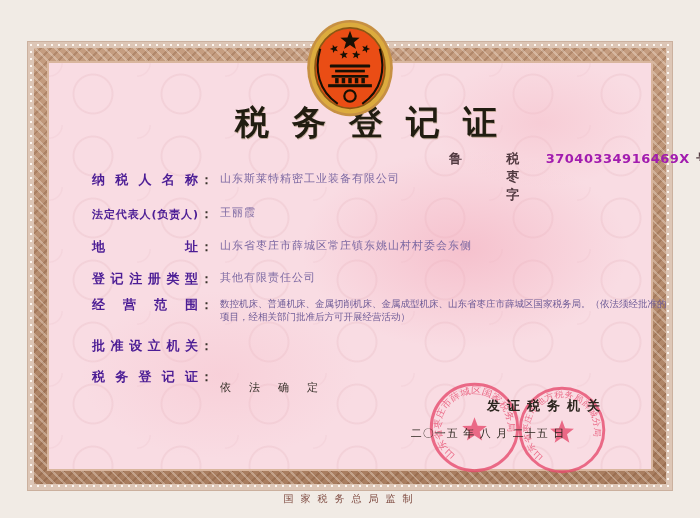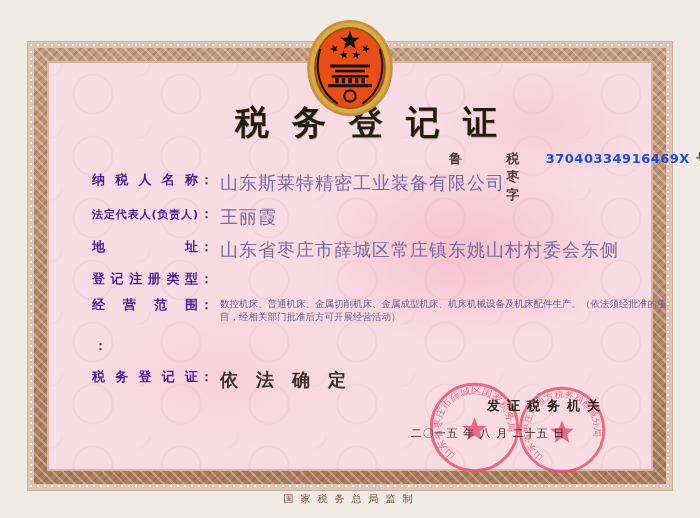--- a/index.html
+++ b/index.html
@@ -46,36 +46,36 @@
     position:absolute;left:0;right:0;top:100px;z-index:2;
     text-align:center;font-size:34px;font-weight:bold;color:#211d11;
     letter-spacing:23px;padding-left:23px;
     text-shadow:.6px .6px 0 rgba(96,84,22,.35);
     margin-left:32px;
   }
   
   .serial{position:absolute;left:449px;top:150px;z-index:2;display:flex;align-items:baseline;font-size:13px;color:#523a41;font-weight:600;}
   .serial .gap1{width:13px}.serial .gap2{width:15px}.serial .gap3{width:10px}
   .serial-prefix{letter-spacing:3px;margin-left:36px;}
-  .serial-number{color:#1d4ed8;font-weight:600;letter-spacing:.5px;}
+  .serial-number{color:#a21caf;font-weight:600;letter-spacing:.5px;}
   
   .row{position:absolute;left:92px;display:flex;align-items:flex-start;z-index:2;}
   .flabel{
     display:inline-block;width:106px;
     font-size:13px;font-weight:600;color:#4c1d95;
     text-align:justify;text-align-last:justify;line-height:1.25;
   }
   .colon{font-size:13px;font-weight:600;color:#38322b;margin:0 7px 0 2px;line-height:1.25;}
-  .fvalue{font-size:18px;color:#7c68a2;letter-spacing:1px;line-height:1.25;}
+  .fvalue{font-size:11px;color:#7c68a2;letter-spacing:1px;line-height:1.25;}
   .r1{top:172px}.r2{top:206px}.r3{top:239px}.r4{top:271px}
   .r5{top:297px}.r6{top:338px}.r7{top:369px}
   .r2 .flabel{font-size:11px;padding-top:2px;letter-spacing:0;}
   .r5 .flabel,.r5 .colon{}
   .r5 .fvalue{font-size:9.5px;width:448px;line-height:1.4;letter-spacing:0;color:#6e5b97;}
-  .r7 .fvalue{color:#38322b;letter-spacing:18px;font-weight:700;}
+  .r7 .fvalue{color:#38322b;letter-spacing:18px;font-weight:400;margin-top:12px;}
   
   .issuer-caption{
     position:absolute;left:420px;top:397px;width:180px;z-index:5;
     text-align:right;font-size:13px;font-weight:600;color:#2b251e;letter-spacing:7px;padding-left:7px;
   }
   .issue-date{
     position:absolute;left:398px;top:426px;width:180px;z-index:5;
     text-align:center;font-size:11px;color:#2b251e;letter-spacing:1px;
   }
   
@@ -162,29 +162,31 @@
 
 <div class="row r3">
   <span class="flabel">地址</span>
   <span class="colon">：</span>
   <span class="fvalue">山东省枣庄市薛城区常庄镇东姚山村村委会东侧</span>
 </div>
 
 <div class="row r4">
   <span class="flabel">登记注册类型</span>
   <span class="colon">：</span>
+  <span class="fvalue">其他有限责任公司</span>
 </div>
 
 <div class="row r5">
   <span class="flabel">经营范围</span>
   <span class="colon">：</span>
-  <span class="fvalue">数控机床、普通机床、金属切削机床、金属成型机床、机床机械设备及机床配件生产。（依法须经批准的项目，经相关部门批准后方可开展经营活动）</span>
+  <span class="fvalue">数控机床、普通机床、金属切削机床、金属成型机床、山东省枣庄市薛城区国家税务局。（依法须经批准的项目，经相关部门批准后方可开展经营活动）</span>
 </div>
 
 <div class="row r6">
+  <span class="flabel">批准设立机关</span>
   <span class="colon">：</span>
 </div>
 
 <div class="row r7">
   <span class="flabel">税务登记证</span>
   <span class="colon">：</span>
   <span class="fvalue">依法确定</span>
 </div>
 
 <div class="issuer-caption">发证税务机关</div>

